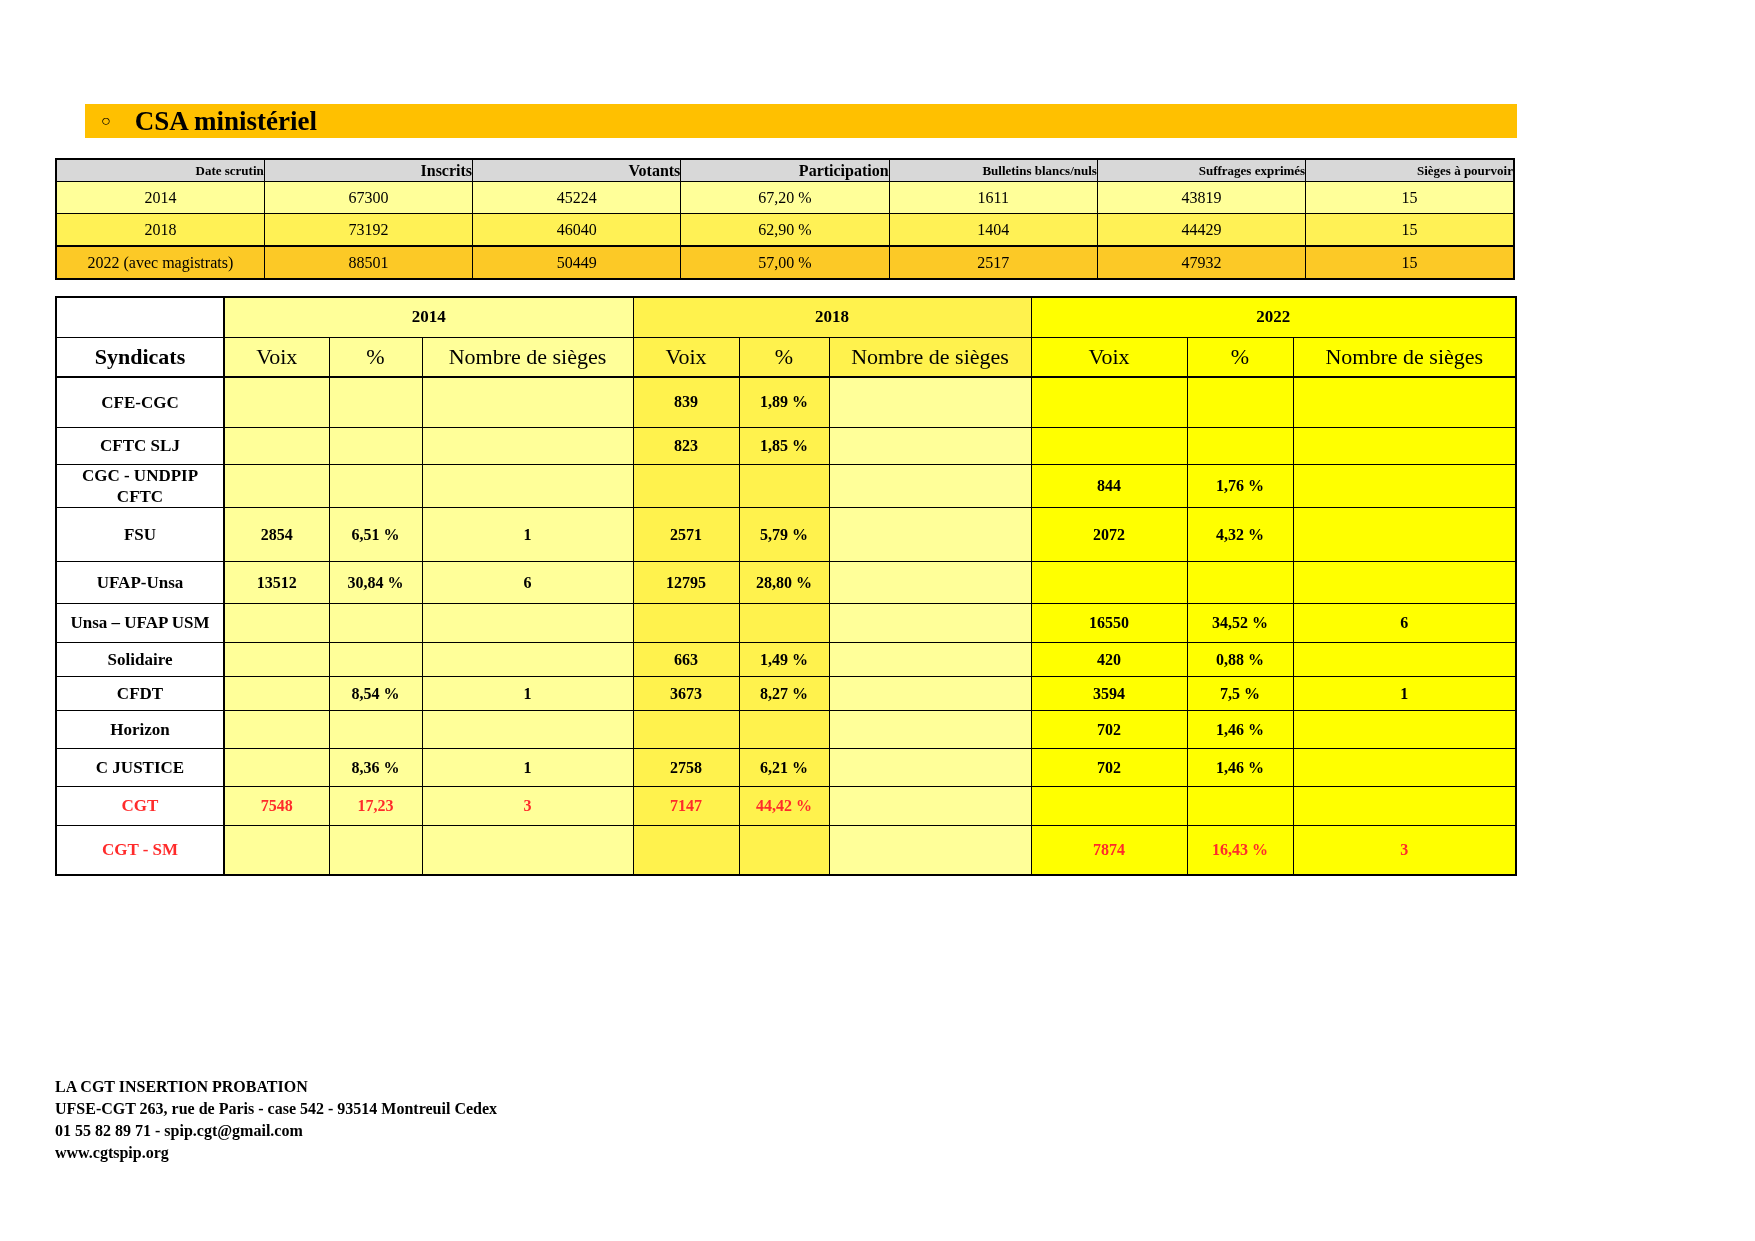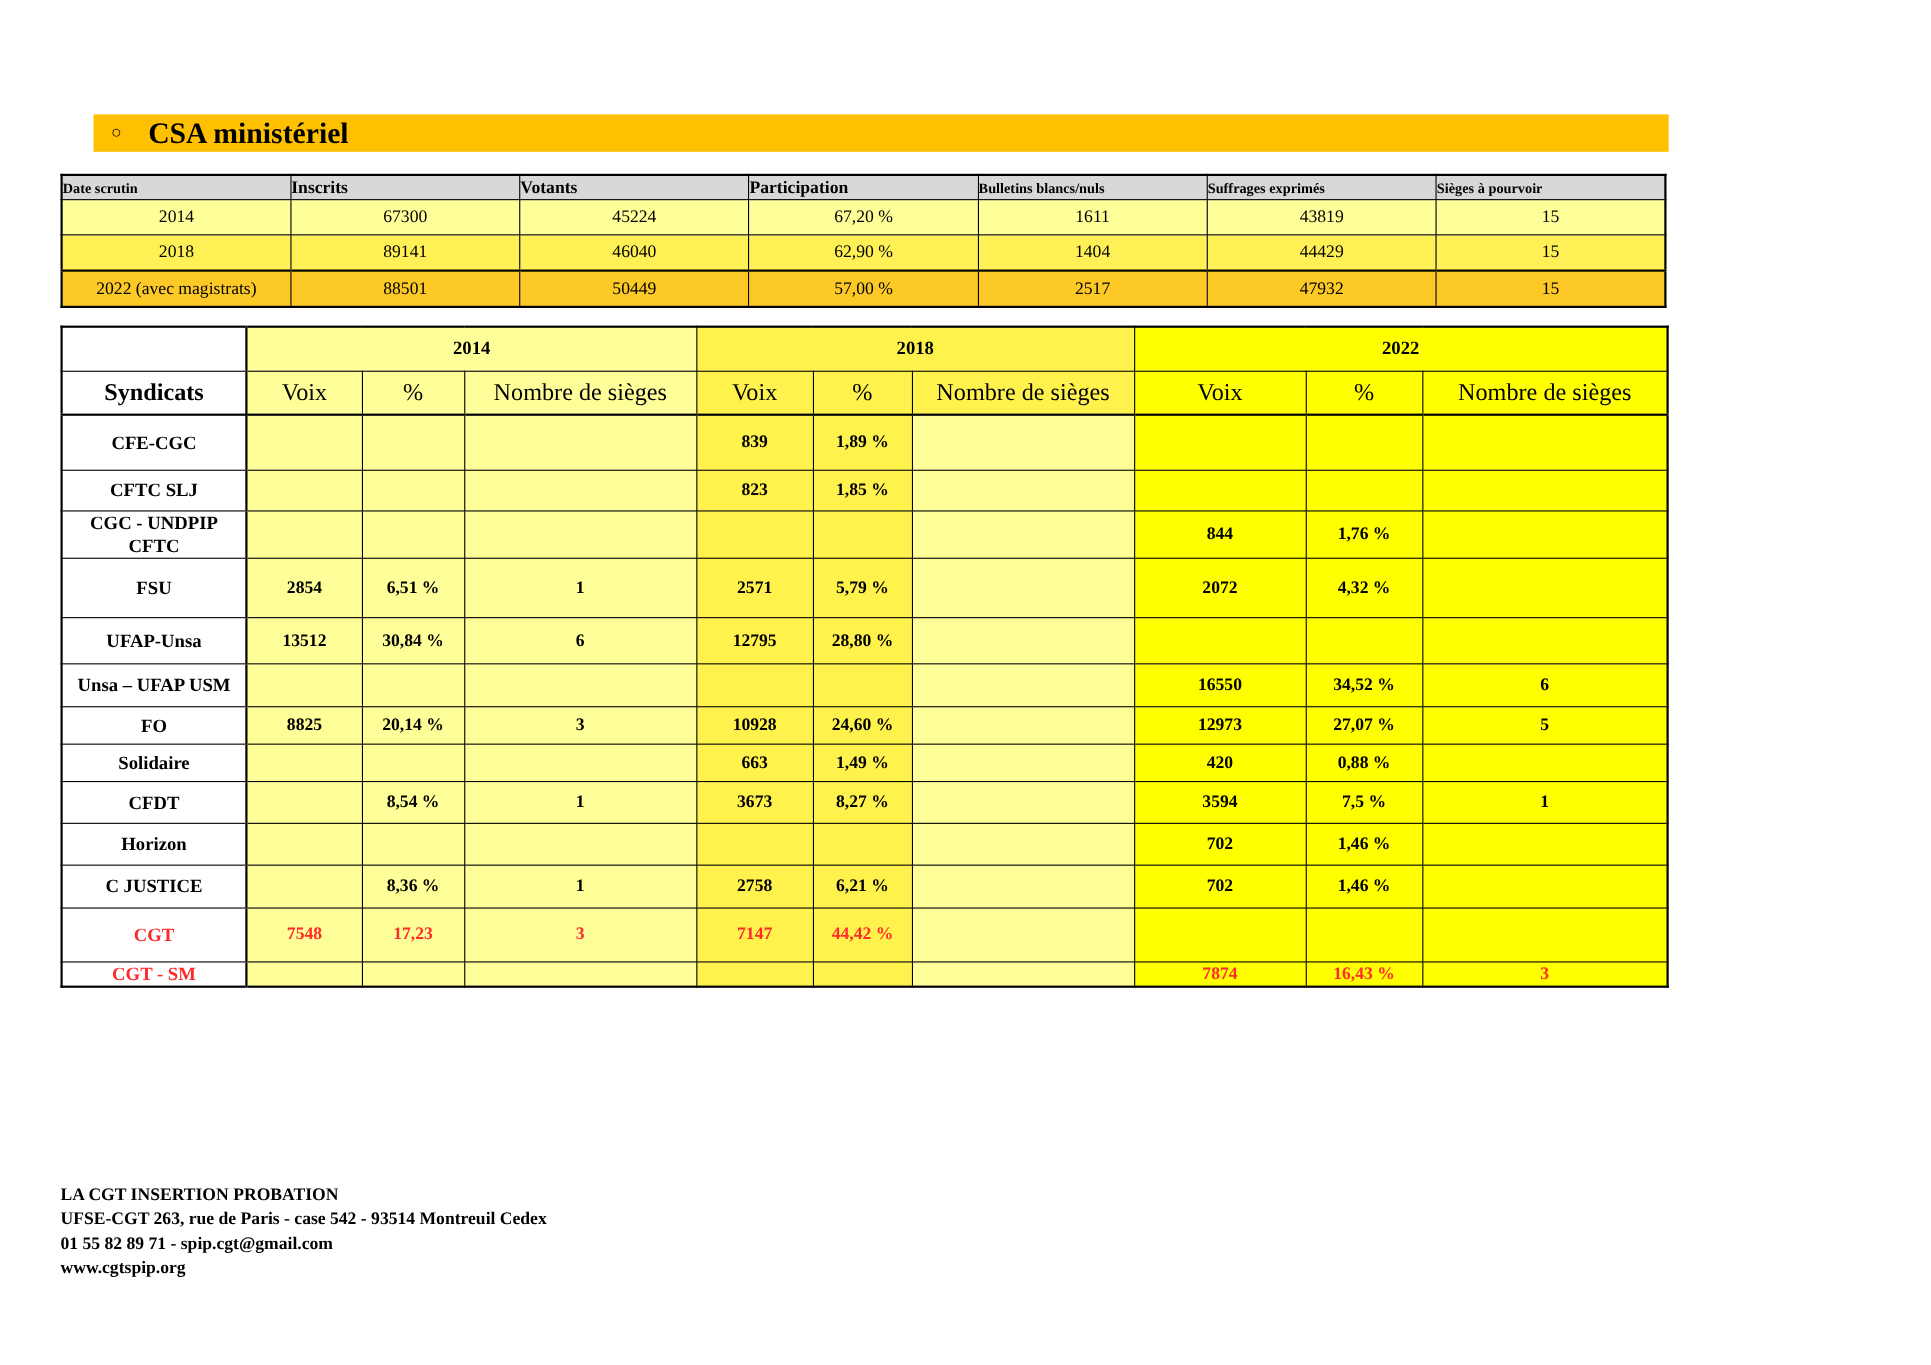--- a/index.html
+++ b/index.html
@@ -15,21 +15,21 @@
   .titlebar .bullet{font-size:16px;margin-left:16px;line-height:1;}
   .titlebar .title-text{font-size:27px;font-weight:bold;margin-left:24px;}
 
   
   #summary{
     position:absolute;left:55px;top:158px;width:1460px;
     border-collapse:collapse;table-layout:fixed;border:2px solid #000;
   }
   #summary th{
     background:#D8D8D8;border:1px solid #000;height:21px;
-    font-weight:bold;text-align:left;padding:0;
+    font-weight:bold;text-align:right;padding:0;
   }
   #summary th.small{font-size:13px;}
   #summary th.big{font-size:16px;}
   #summary td{
     border:1px solid #000;height:31px;text-align:center;
     font-size:16px;padding:0;
   }
   #summary tr.y2014 td{background:#FFFF99;}
   #summary tr.y2018 td{background:#FFF155;}
   #summary tr.y2022 td{background:#FCC926;border-top:2px solid #000;}
@@ -97,21 +97,21 @@
         <td>2014</td>
         <td>67300</td>
         <td>45224</td>
         <td>67,20 %</td>
         <td>1611</td>
         <td>43819</td>
         <td>15</td>
       </tr>
       <tr class="y2018">
         <td>2018</td>
-        <td>89141</td>
+        <td>73192</td>
         <td>46040</td>
         <td>62,90 %</td>
         <td>1404</td>
         <td>44429</td>
         <td>15</td>
       </tr>
       <tr class="y2022">
         <td>2022 (avec magistrats)</td>
         <td>88501</td>
         <td>50449</td>
@@ -221,32 +221,20 @@
         <td class="val pale"></td>
         <td class="val pale"></td>
         <td class="val med"></td>
         <td class="val med"></td>
         <td class="val pale"></td>
         <td class="val bright">16550</td>
         <td class="val bright">34,52 %</td>
         <td class="val bright">6</td>
       </tr>
       <tr>
-        <td class="namecell">FO</td>
-        <td class="val pale">8825</td>
-        <td class="val pale">20,14 %</td>
-        <td class="val pale">3</td>
-        <td class="val med">10928</td>
-        <td class="val med">24,60 %</td>
-        <td class="val pale"></td>
-        <td class="val bright">12973</td>
-        <td class="val bright">27,07 %</td>
-        <td class="val bright">5</td>
-      </tr>
-      <tr>
         <td class="namecell">Solidaire</td>
         <td class="val pale"></td>
         <td class="val pale"></td>
         <td class="val pale"></td>
         <td class="val med">663</td>
         <td class="val med">1,49 %</td>
         <td class="val pale"></td>
         <td class="val bright">420</td>
         <td class="val bright">0,88 %</td>
         <td class="val bright"></td>

